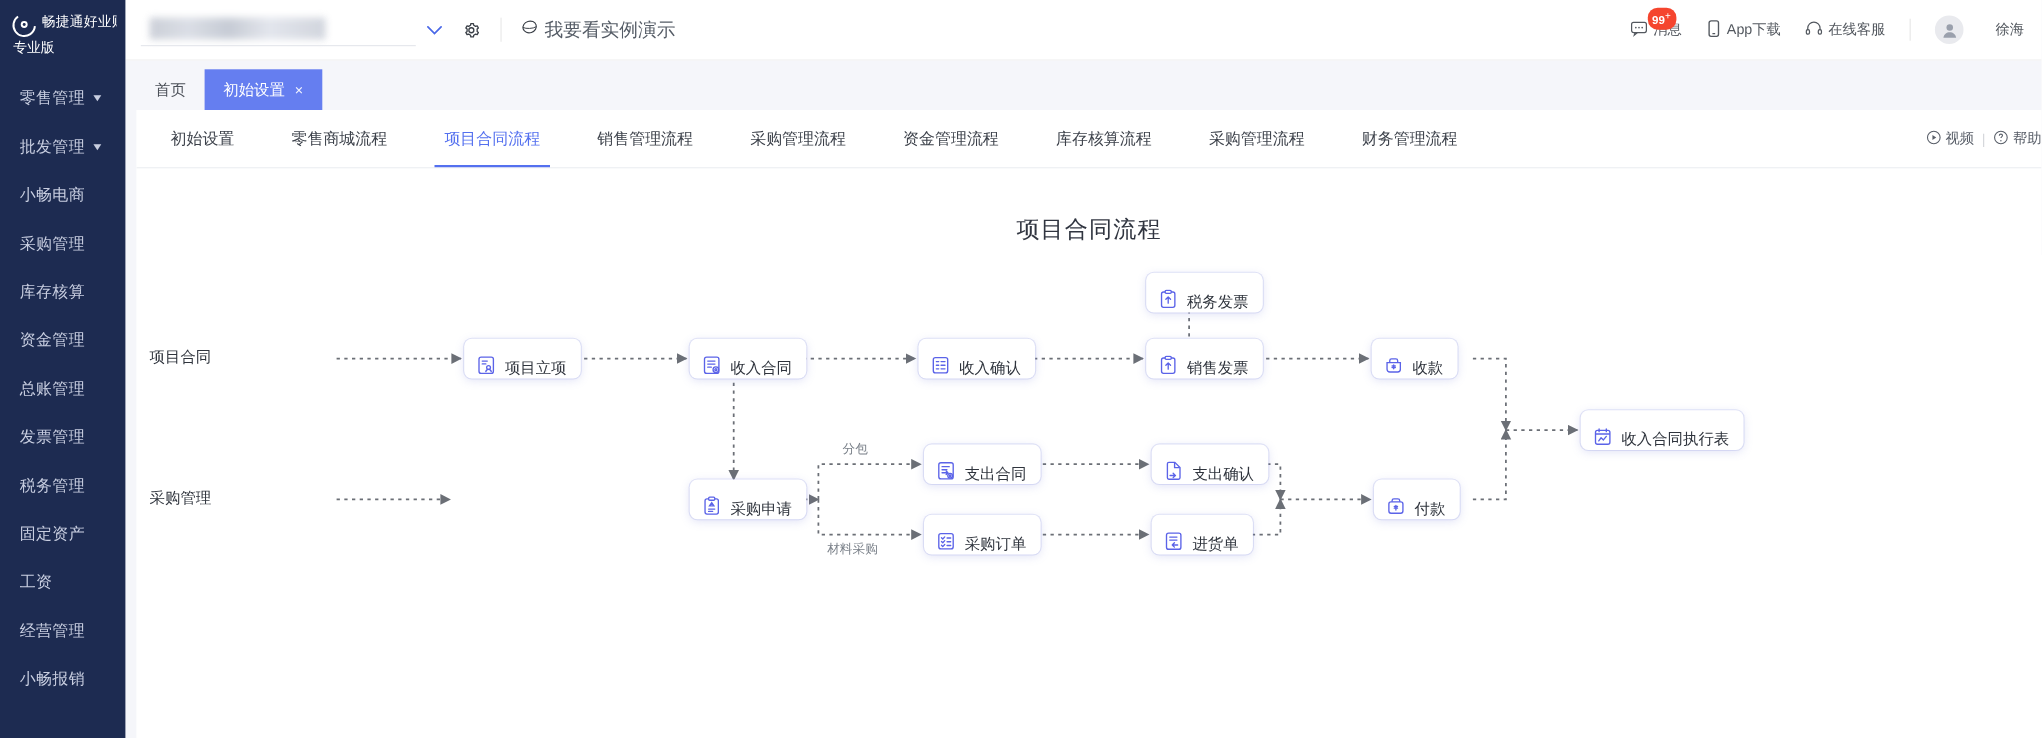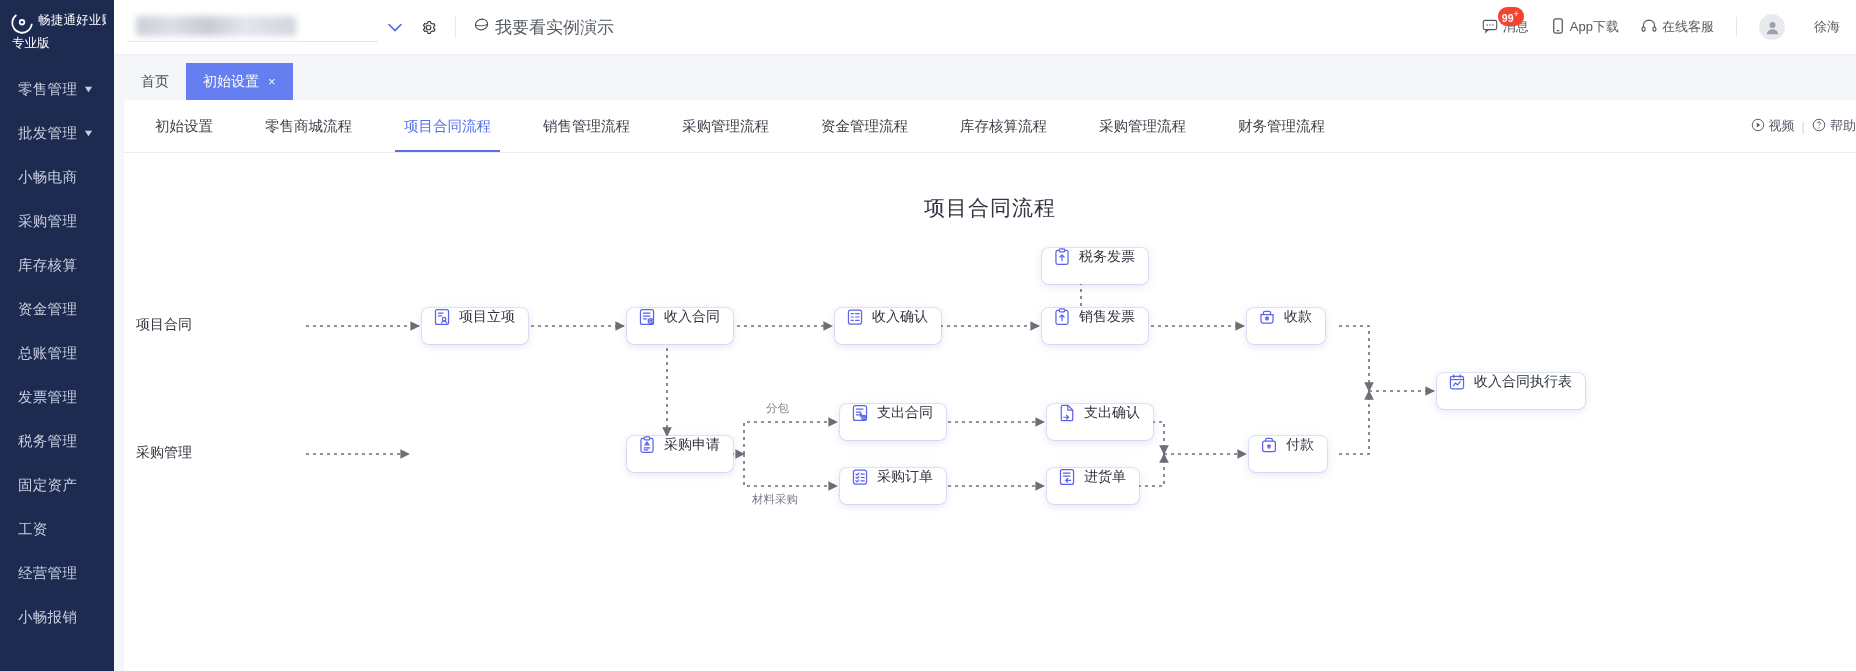--- a/index.html
+++ b/index.html
@@ -107,21 +107,21 @@
 
   .flow-title {
     text-align:center; font-size:21px; color:#303540; letter-spacing:1px;
     margin-top:41px;
   }
 
   
   .canvas { position:relative; width:100%; height:380px; margin-top:14px; }
   .node {
     position:absolute; height:36px; background:#ffffff;
-    border-radius:7px; display:flex; align-items:flex-start; gap:8px;
+    border-radius:7px; display:flex; align-items:flex-end; gap:8px;
     padding:0 13px 0 11px; font-size:14px; color:#2f343d; white-space:nowrap;
     box-shadow:0 0 0 1px rgba(123,134,222,.20), 0 2px 9px rgba(112,124,214,.22);
     cursor:pointer;
   }
   .node svg { flex:0 0 18px; }
   .rowlabel {
     position:absolute; font-size:14px; color:#2f343d; white-space:nowrap;
   }
   .edge-label {
     position:absolute; font-size:11.5px; color:#7a8089; white-space:nowrap;

